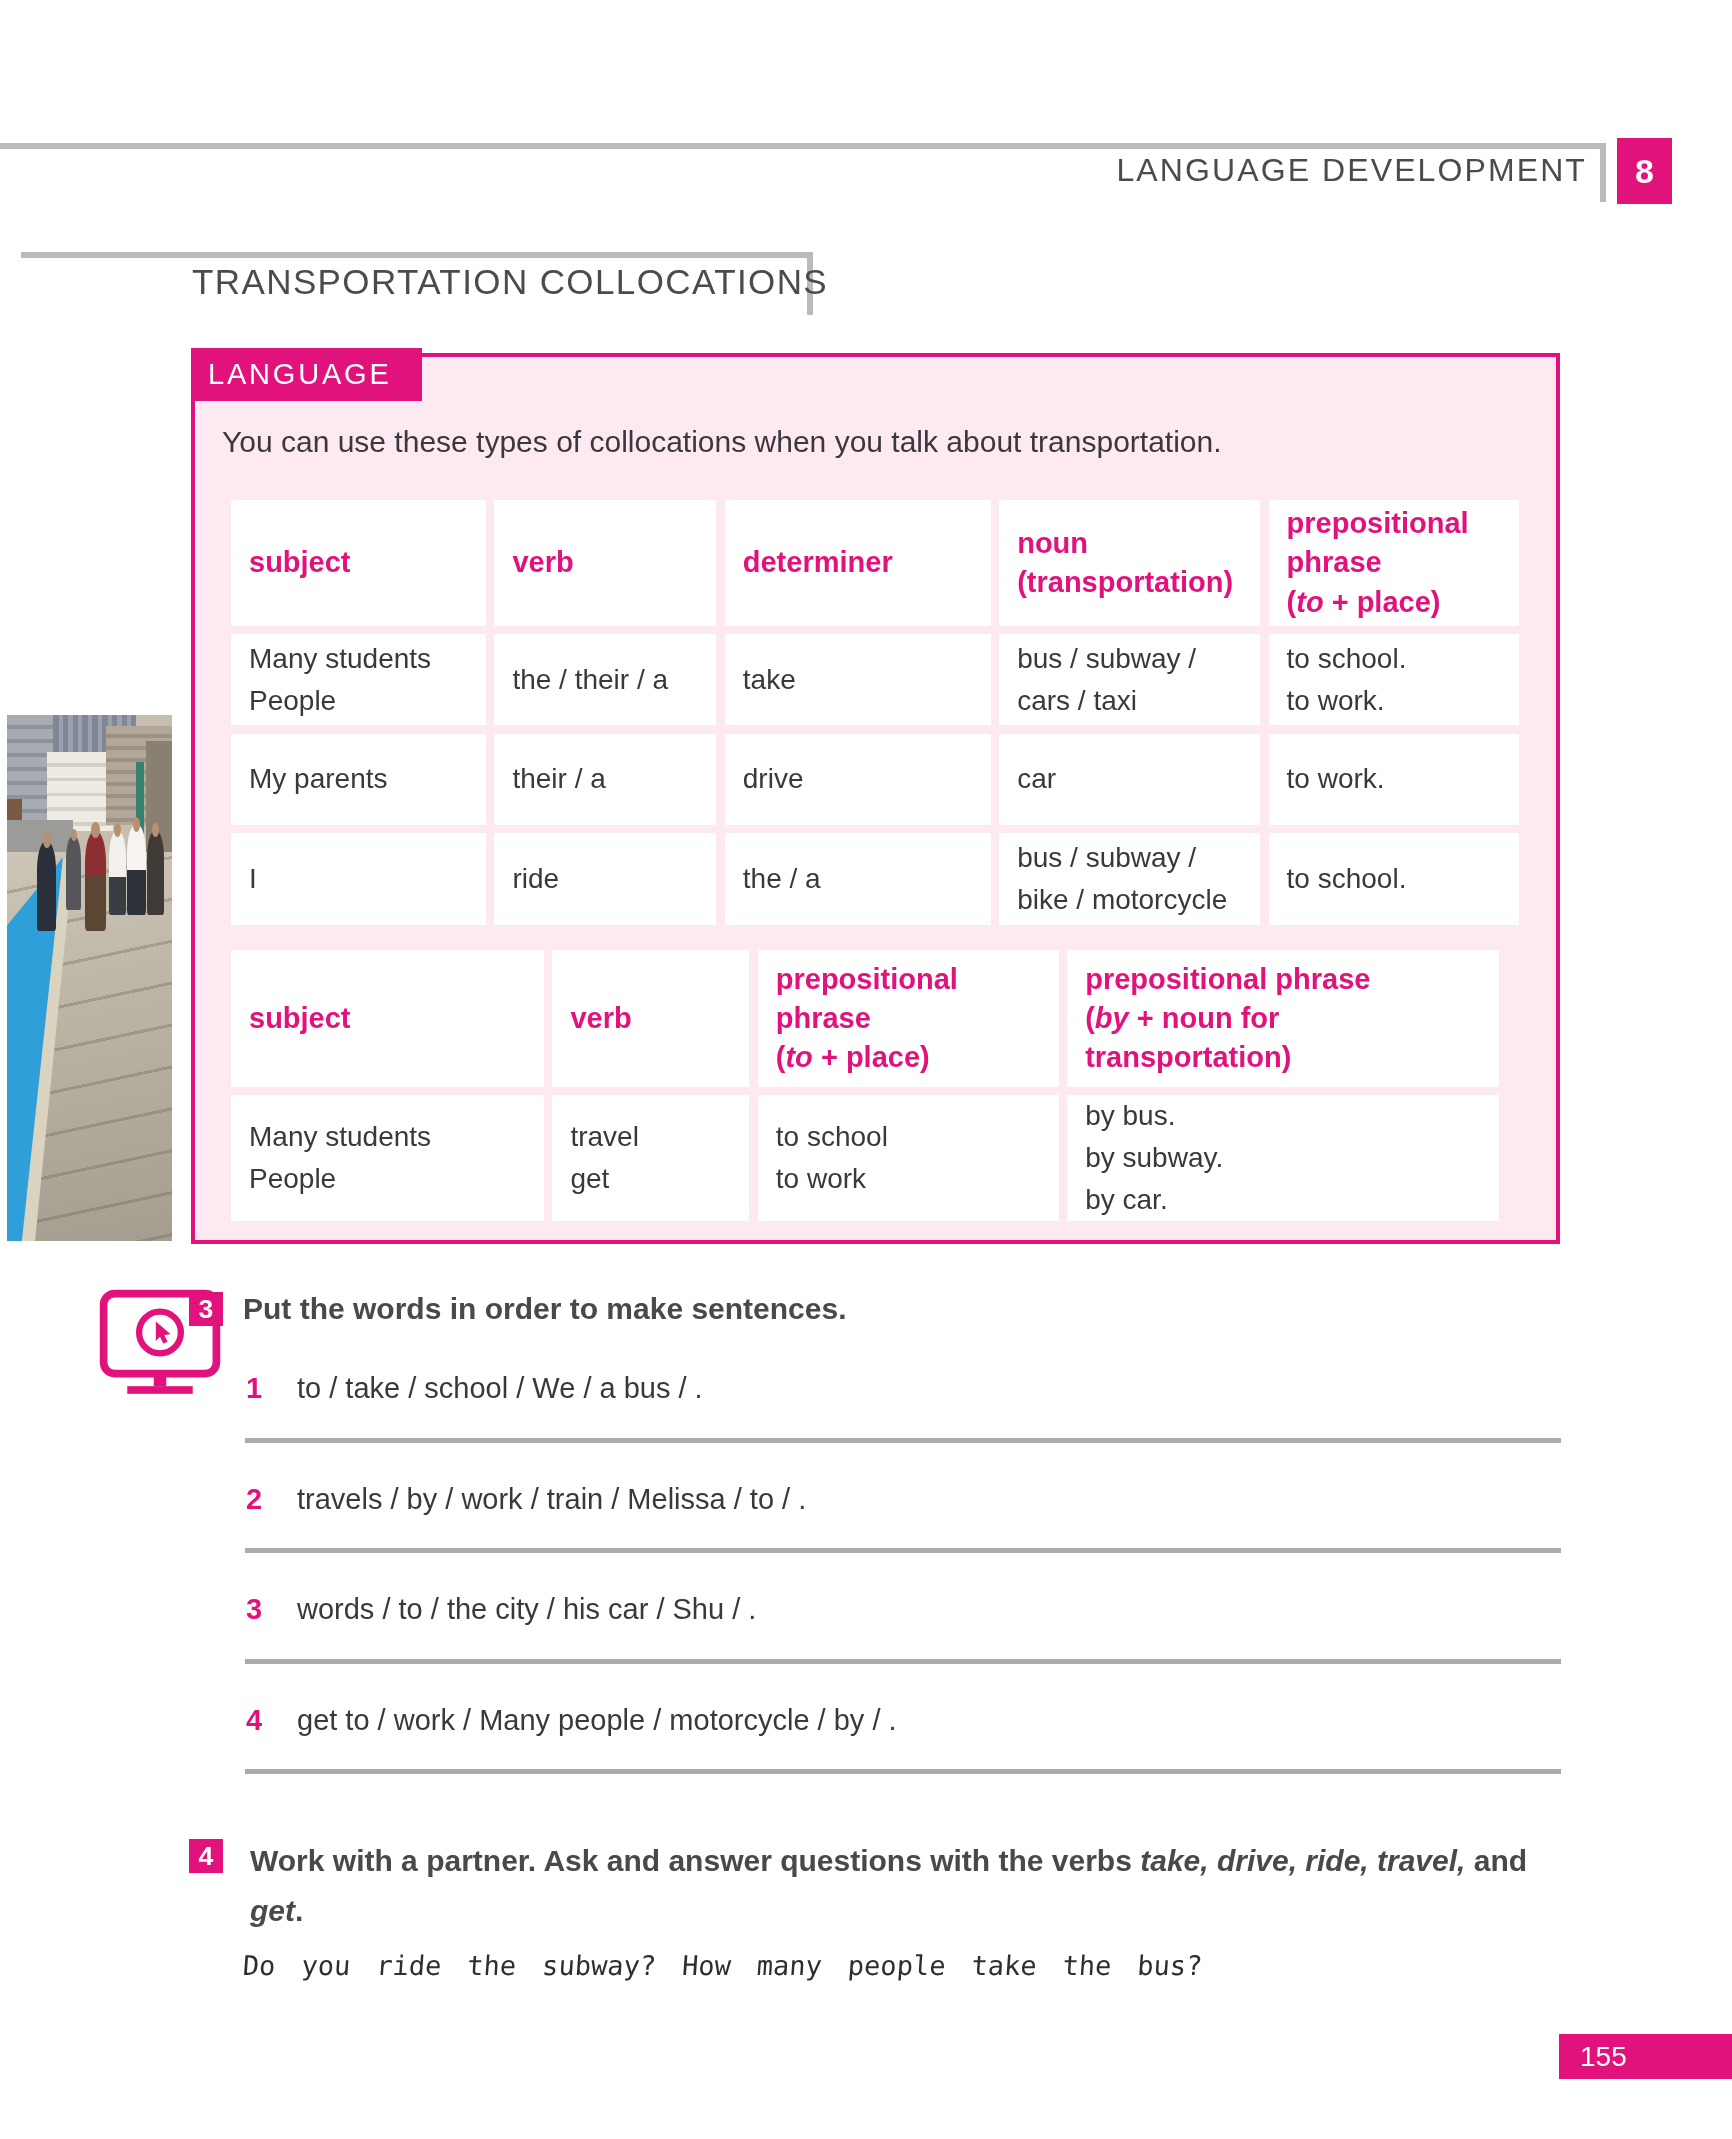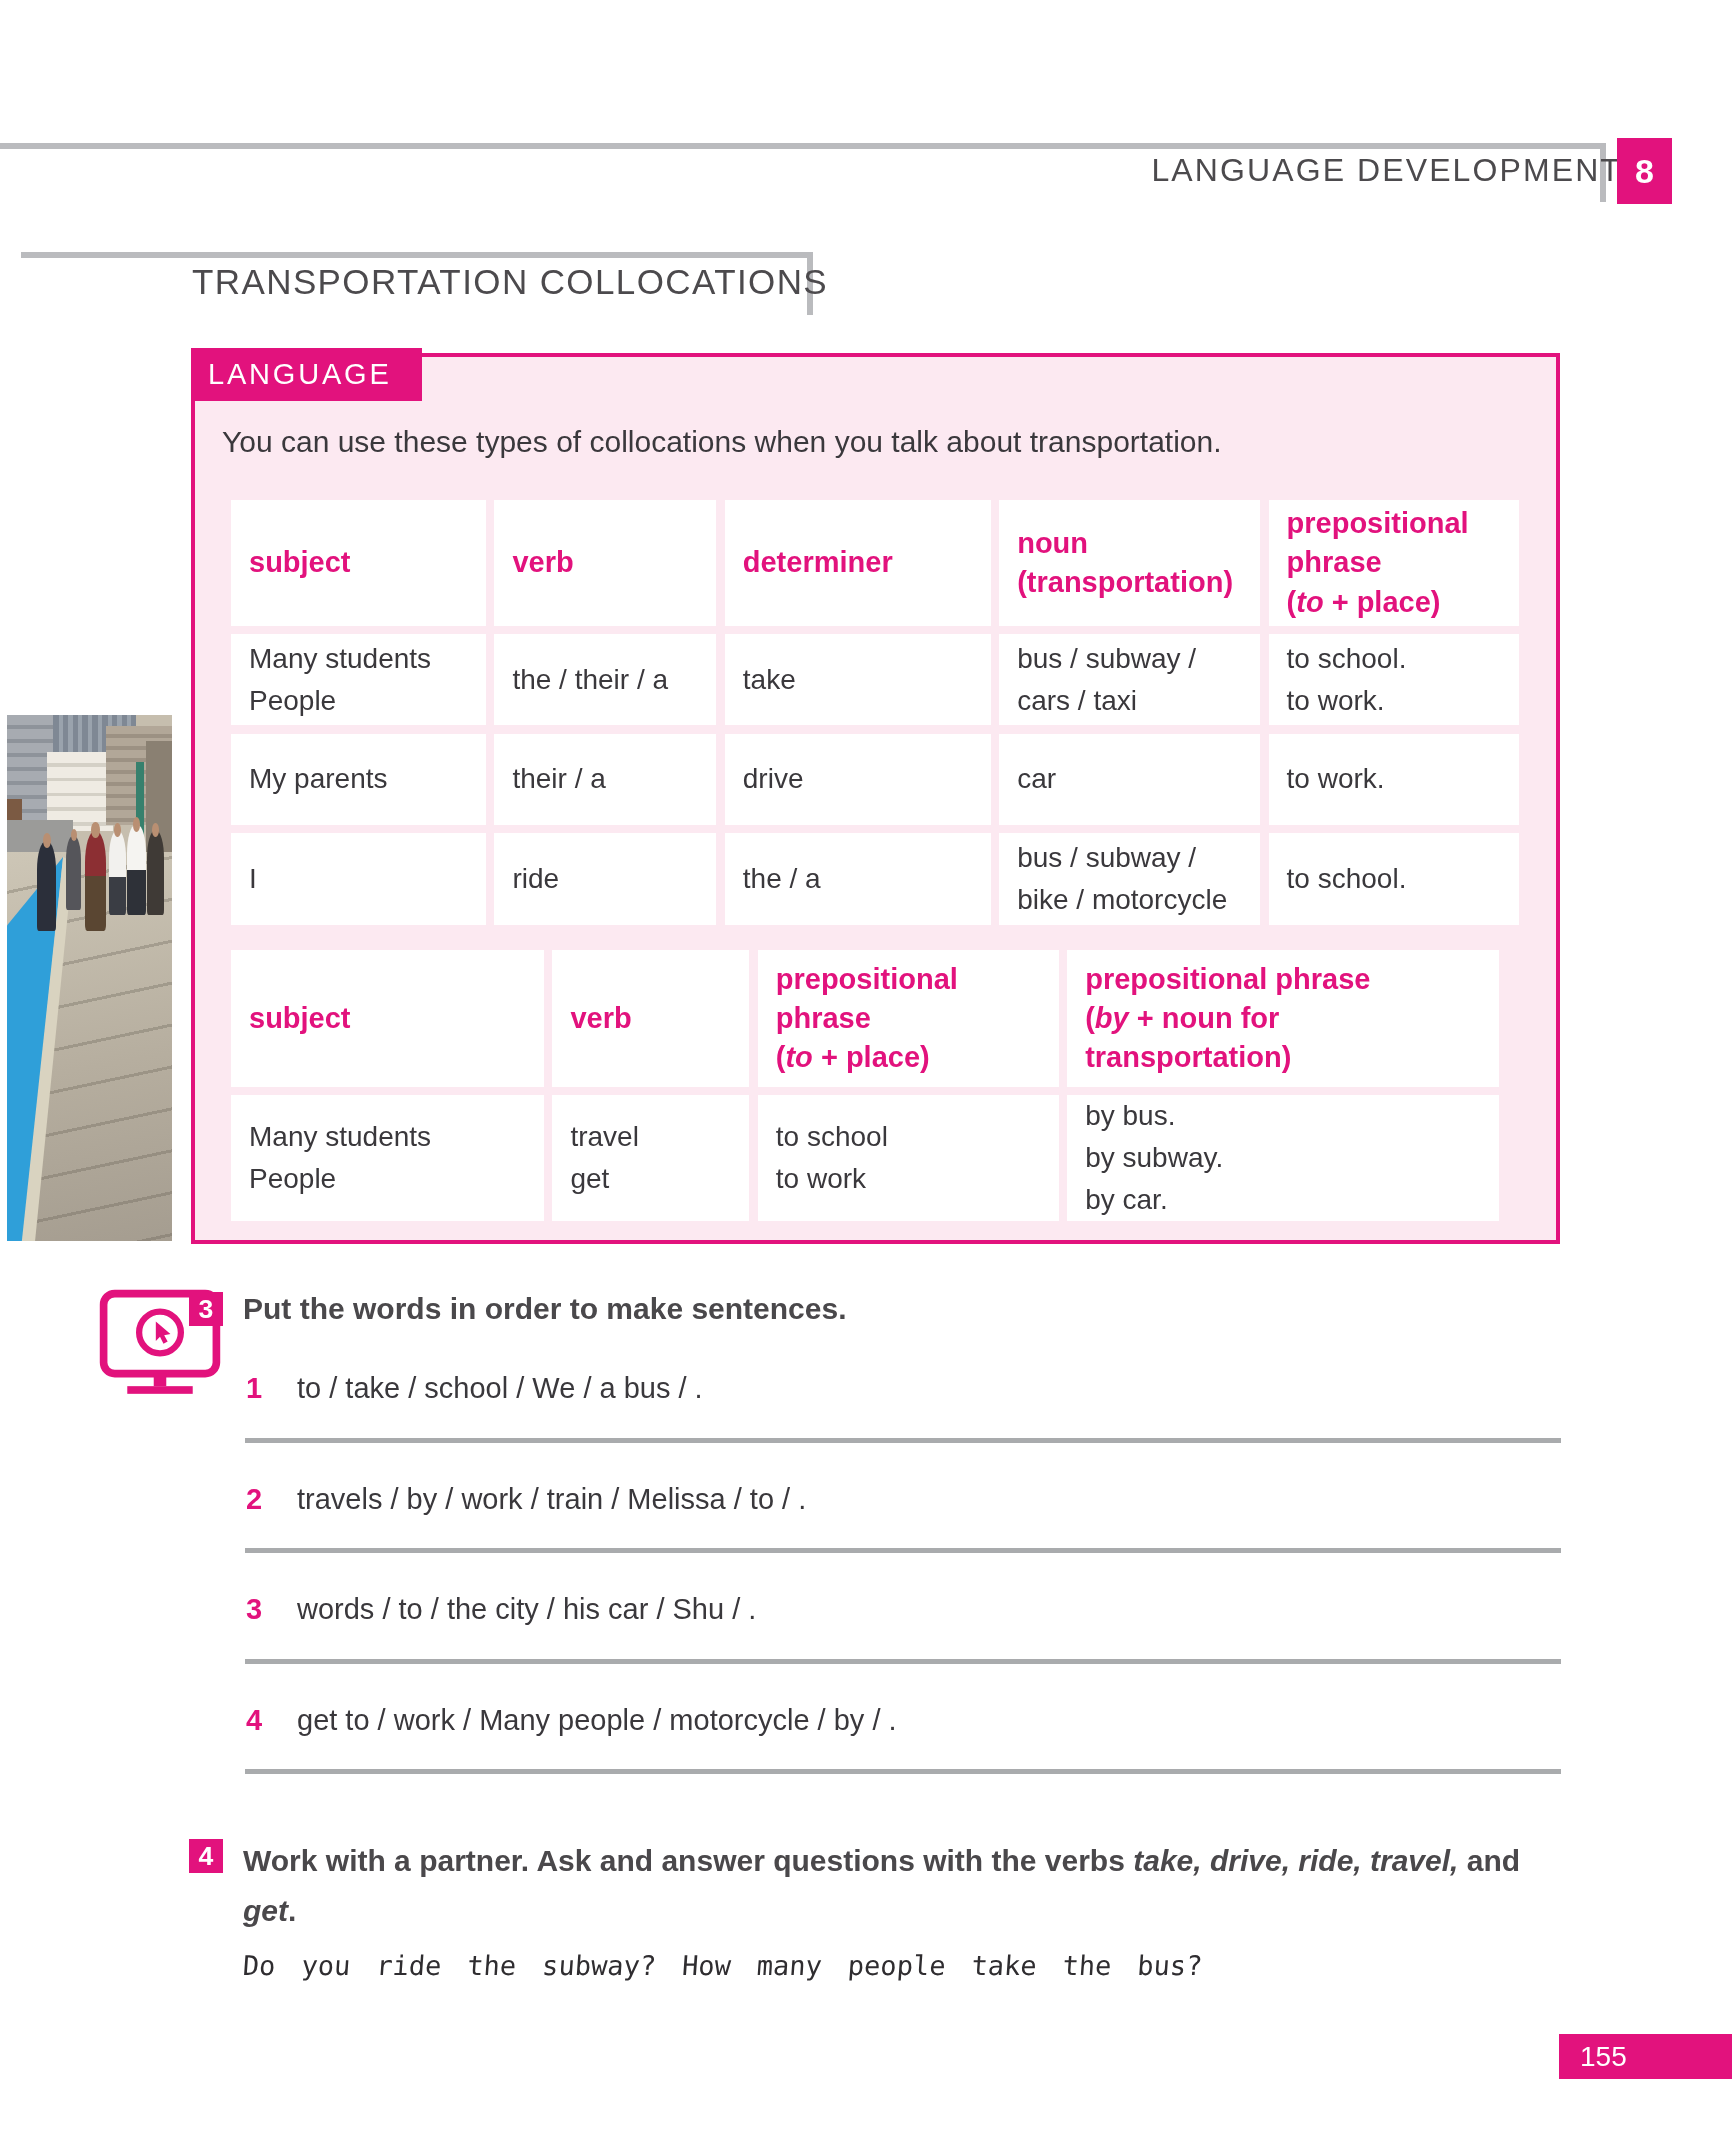--- a/index.html
+++ b/index.html
@@ -6,21 +6,21 @@
   body{
     width:1732px;height:2140px;position:relative;background:#ffffff;
     font-family:"Liberation Sans", sans-serif;color:#3a383c;overflow:hidden;
   }
   .abs{position:absolute;}
 
   
   .top-rule{left:0;top:143px;width:1600px;height:6.3px;background:#babbbe;}
   .top-rule-vert{left:1600px;top:143px;width:5.6px;height:59px;background:#babbbe;}
   .header-label{left:0;top:152px;width:1587px;text-align:right;font-size:32px;
-    letter-spacing:2.1px;color:#4c4a4d;font-weight:400;padding-left:35px;}
+    letter-spacing:2.1px;color:#4c4a4d;font-weight:400;}
   .unit-badge{left:1617px;top:138px;width:55px;height:66px;background:#e2127d;
     color:#fff;font-size:34px;font-weight:bold;text-align:center;line-height:66px;}
 
   
   .title-rule{left:21px;top:252px;width:792px;height:6.3px;background:#babbbe;}
   .title-rule-vert{left:807px;top:252px;width:5.6px;height:63px;background:#babbbe;}
   .section-title{left:192px;top:262px;font-size:35px;letter-spacing:1.4px;color:#4c4a4d;font-weight:400;}
 
   
   .panel{left:191px;top:353px;width:1369px;height:891px;background:#fce9f1;
@@ -69,21 +69,21 @@
 
   
   .ex-badge{width:34px;height:34px;background:#e2127d;color:#ffffff;font-size:26.6px;font-weight:bold;
     text-align:center;line-height:34px;}
   .ex3-instr{left:243px;top:1292px;font-size:30px;font-weight:bold;color:#4a484b;}
   .item-num{color:#e2127d;font-weight:bold;font-size:29px;}
   .item-text{font-size:29px;color:#3a383c;}
   .answer-line{left:245px;width:1316px;height:4.9px;background:#a9abad;}
 
   
-  .ex4-instr{left:243px;top:1836px;width:1280px;font-size:30px;font-weight:bold;color:#4a484b;line-height:1.65;}
+  .ex4-instr{left:250px;top:1836px;width:1280px;font-size:30px;font-weight:bold;color:#4a484b;line-height:1.65;}
   .ex4-instr i{font-style:italic;}
   .ex4-example{left:243px;top:1950px;font-size:27px;color:#2f2d30;
     font-family:"DejaVu Sans Mono", monospace;word-spacing:9.8px;transform:skewX(-4deg);}
 
   
   .page-badge{left:1559px;top:2034px;width:173px;height:45px;background:#e2127d;color:#ffffff;
     font-size:28px;line-height:45px;padding-left:21px;box-sizing:border-box;}
 </style>
 </head>
 <body>

